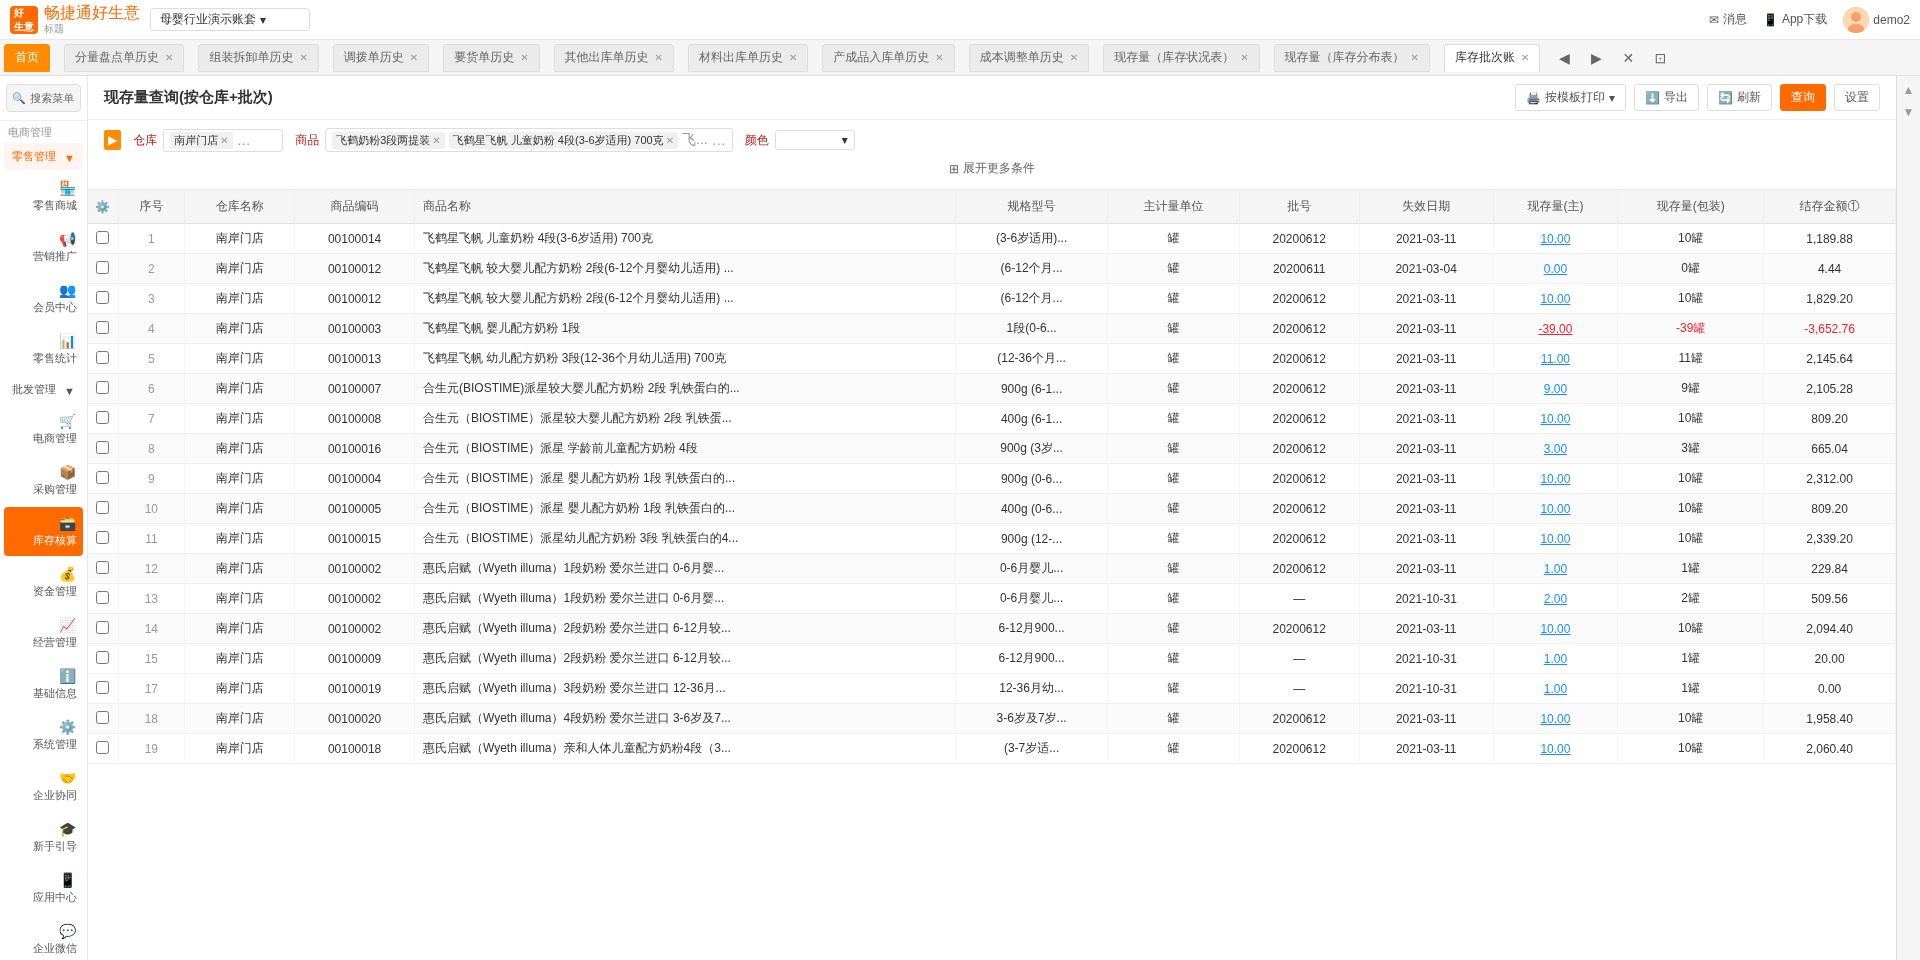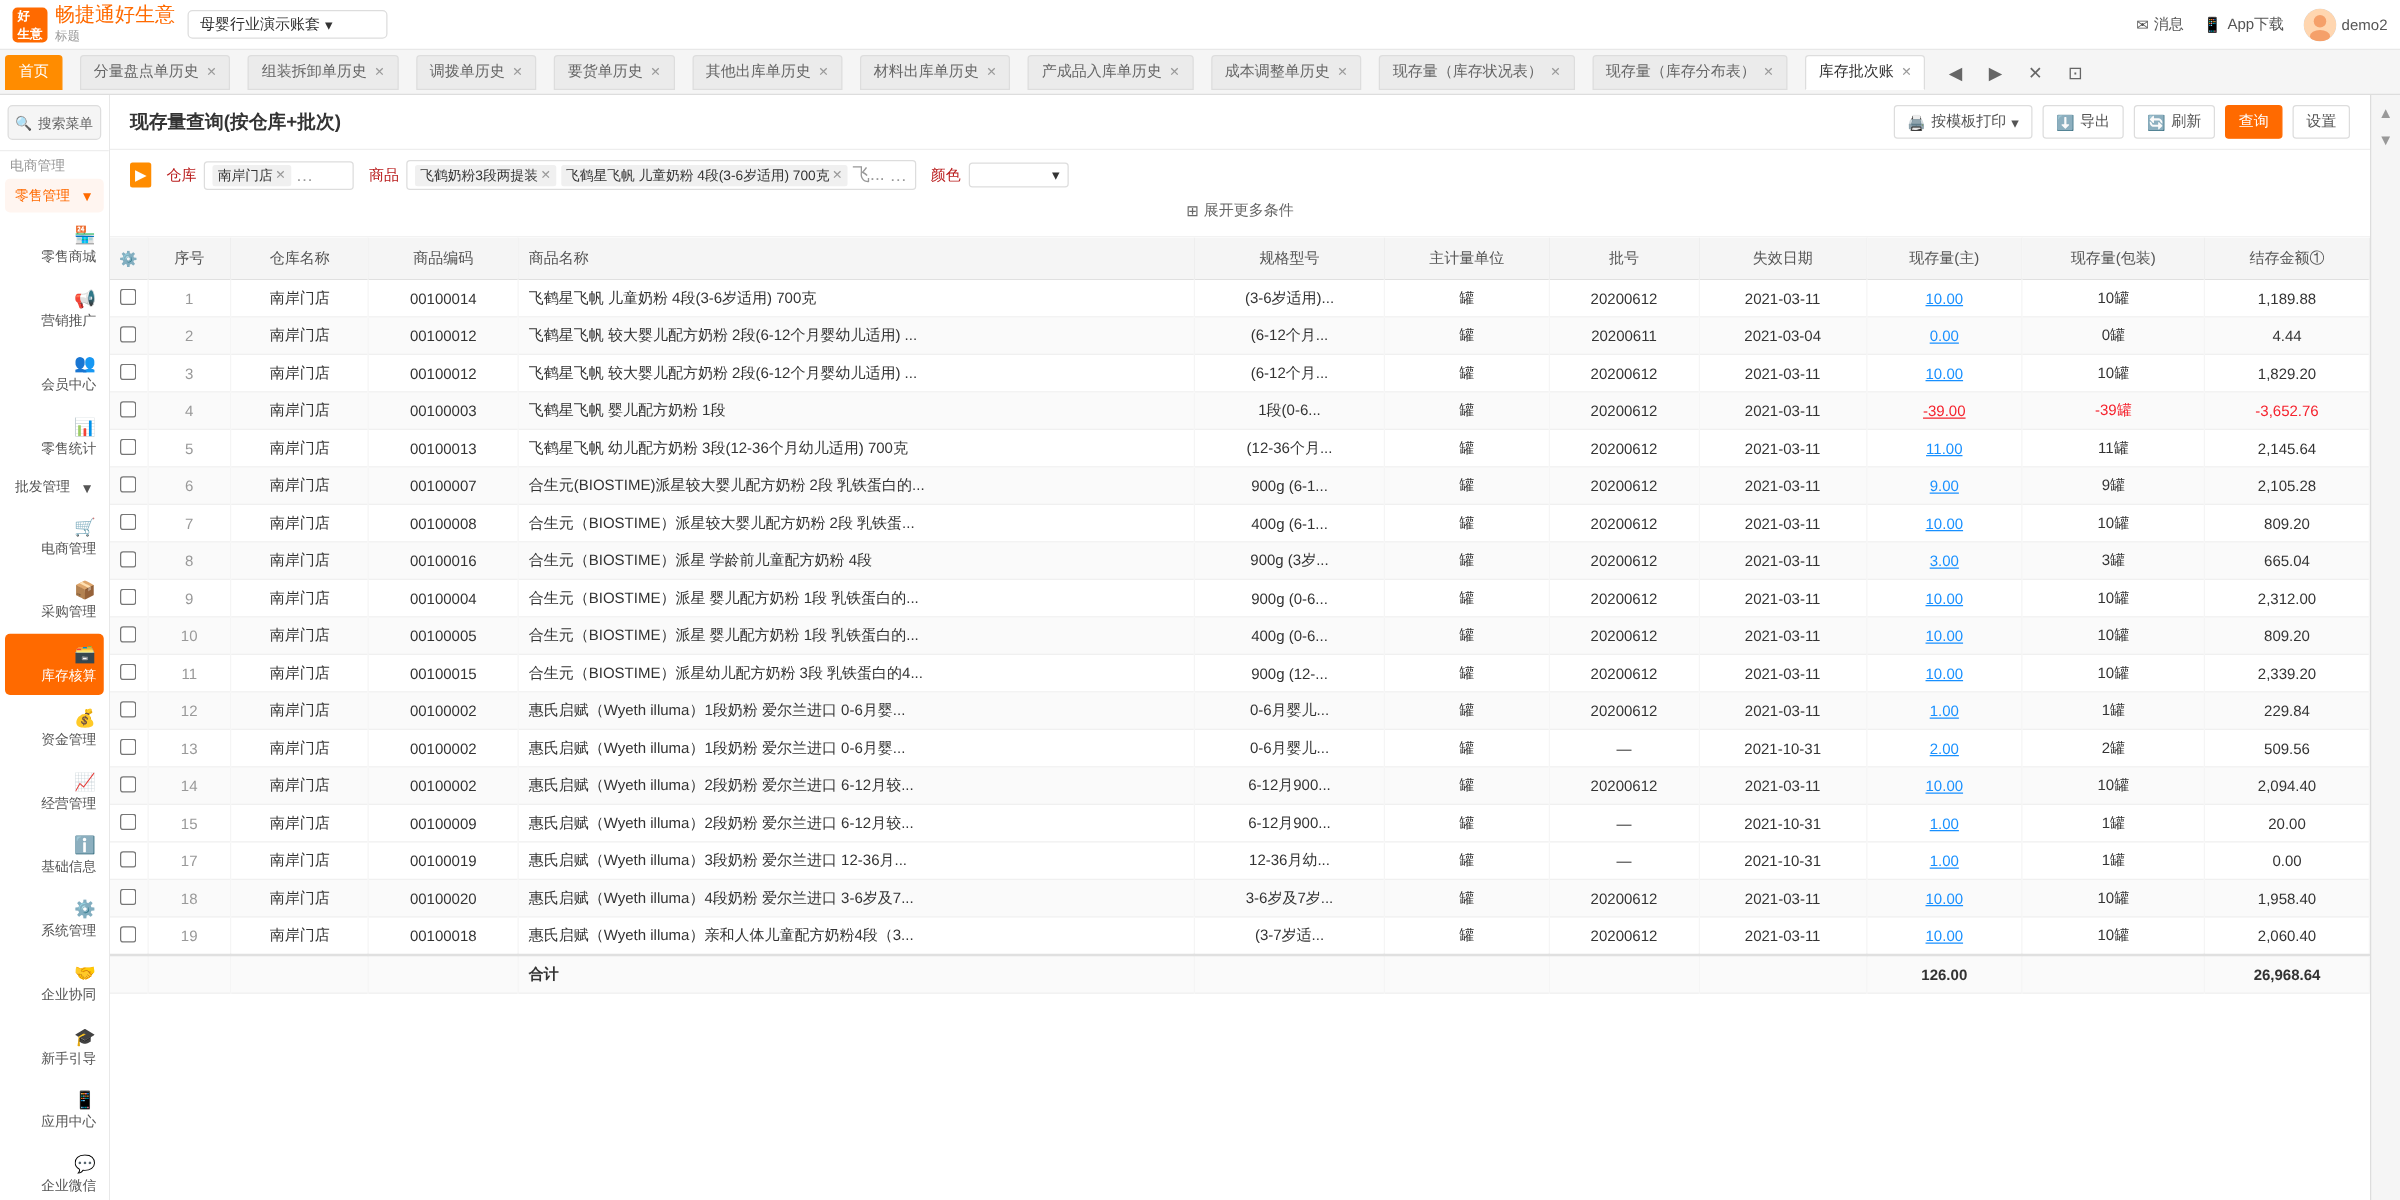--- a/index.html
+++ b/index.html
@@ -595,34 +595,20 @@
       <td>00100018</td>
       <td class="left" style="padding-left:8px; max-width:300px; overflow:hidden; text-overflow:ellipsis; white-space:nowrap;">惠氏启赋（Wyeth illuma）亲和人体儿童配方奶粉4段（3...</td>
       <td>(3-7岁适...</td>
       <td>罐</td>
       <td>20200612</td>
       <td>2021-03-11</td>
       <td class="underline" style="">10.00</td>
       <td style="">10罐</td>
       <td style="">2,060.40</td>
     </tr>
-              <tr class="sum-row">
-    <td></td>
-    <td></td>
-    <td></td>
-    <td></td>
-    <td style="text-align:left; padding-left:8px;">合计</td>
-    <td></td>
-    <td></td>
-    <td></td>
-    <td></td>
-    <td>126.00</td>
-    <td></td>
-    <td>26,968.64</td>
-  </tr>
             </tbody>
         </table>
       </div>
     </div>
 
     <div class="right-sidebar-btn">
       <div class="rs-btn">▲</div>
       <div class="rs-btn">▼</div>
     </div>
   </div>

